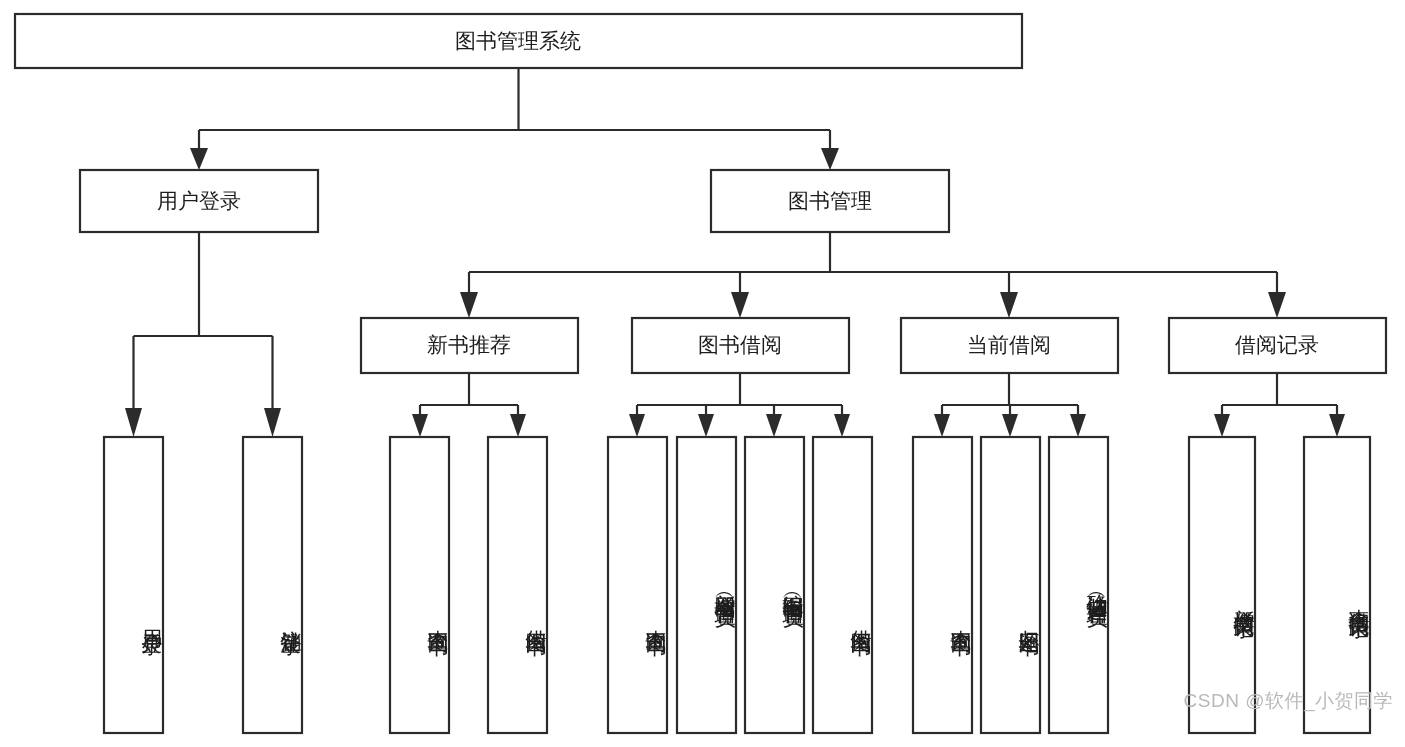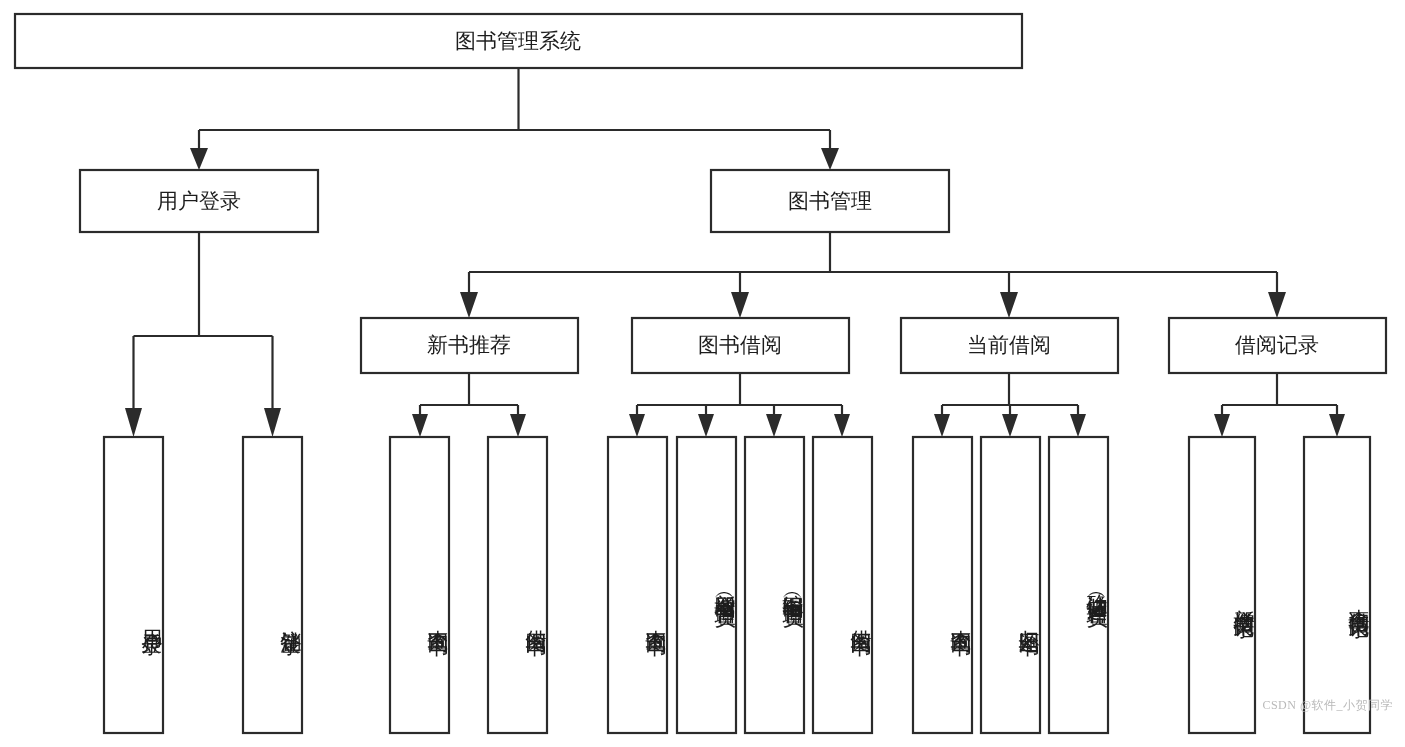--- a/index.html
+++ b/index.html
@@ -59,22 +59,22 @@
     display: flex;
     align-items: flex-start;
     justify-content: center;
     white-space: nowrap;
     pointer-events: none;
   }
   .watermark {
     position: absolute;
     right: 12px;
     bottom: 6px;
-    font-family: Liberation Serif, serif;
-    font-size: 12px;
+    font-family: Liberation Sans, sans-serif;
+    font-size: 19px;
     color: #b9b9b9;
     white-space: nowrap;
     letter-spacing: 0.5px;
   }
 </style>
 </head>
 <body>
 
 <div id="diagram-root">
 

